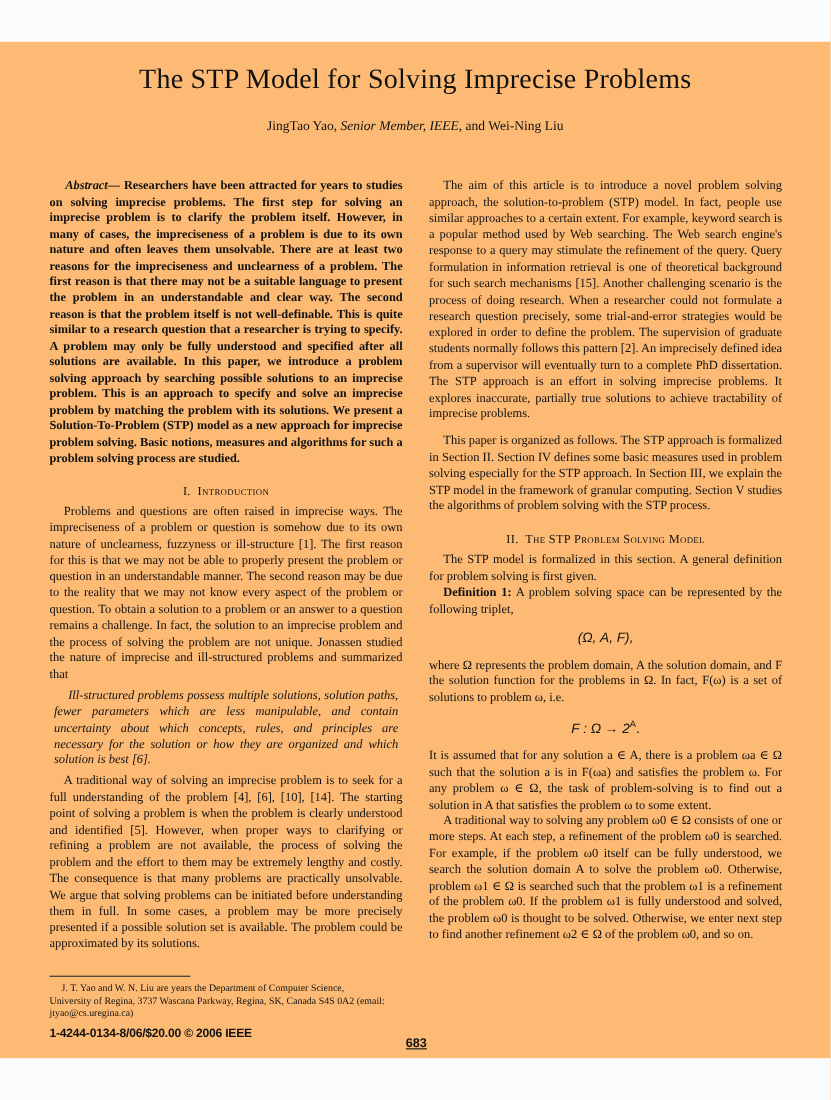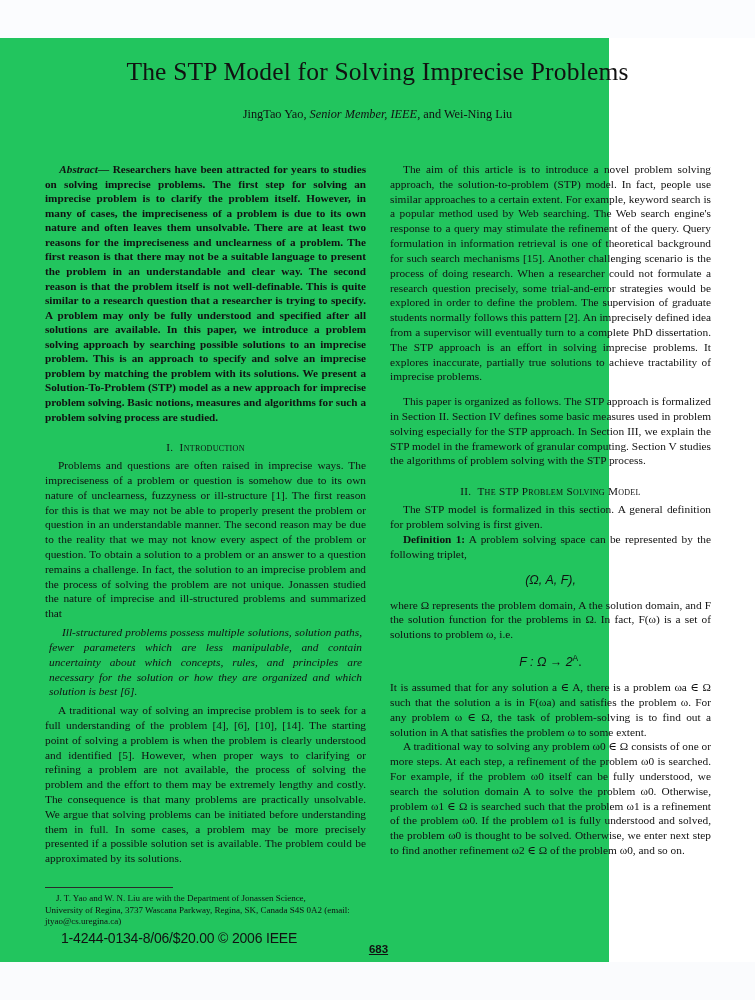--- a/index.html
+++ b/index.html
@@ -11,23 +11,23 @@
     width: 755px;
     height: 1000px;
     font-family: "Liberation Serif", "DejaVu Serif", serif;
     color: #111111;
     position: relative;
     overflow: hidden;
   }
   .page {
     position: absolute;
     left: 0; top: 0;
-    width: 609px;
+    width: 755px;
     height: 1000px;
-    background: #22c55e;
+    background: #fdba74;
   }
   .scan-band-top {
     position: absolute;
     left: 0; top: 0;
     width: 755px; height: 38px;
     background: #fbfcfe;
   }
   .scan-band-bottom {
     position: absolute;
     left: 0; bottom: 0;
@@ -129,25 +129,25 @@
   .footnote .ind { display: block; text-indent: 11px; }
 
   .footer {
     position: absolute;
     left: 45px;
     bottom: 54px;
     width: 667px;
   }
   .copyright {
     position: absolute;
-    left: 16px;
+    left: 0;
     bottom: 0;
     font-family: "Liberation Sans", sans-serif;
-    font-weight: normal;
-    font-size: 14px;
+    font-weight: bold;
+    font-size: 11px;
     letter-spacing: -0.2px;
   }
   .pageno {
     position: absolute;
     left: 0;
     right: 0;
     bottom: -9px;
     text-align: center;
     font-family: "Liberation Sans", sans-serif;
     font-weight: bold;
@@ -177,21 +177,21 @@
       <div class="section-head"><span class="num">I.</span>&nbsp; <span>Introduction</span></div>
 
       <p class="indent">Problems and questions are often raised in imprecise ways. The impreciseness of a problem or question is somehow due to its own nature of unclearness, fuzzyness or ill-structure [1]. The first reason for this is that we may not be able to properly present the problem or question in an understandable manner. The second reason may be due to the reality that we may not know every aspect of the problem or question. To obtain a solution to a problem or an answer to a question remains a challenge. In fact, the solution to an imprecise problem and the process of solving the problem are not unique. Jonassen studied the nature of imprecise and ill-structured problems and summarized that</p>
 
       <p class="quote">Ill-structured problems possess multiple solutions, solution paths, fewer parameters which are less manipulable, and contain uncertainty about which concepts, rules, and principles are necessary for the solution or how they are organized and which solution is best [6].</p>
 
       <p class="indent">A traditional way of solving an imprecise problem is to seek for a full understanding of the problem [4], [6], [10], [14]. The starting point of solving a problem is when the problem is clearly understood and identified [5]. However, when proper ways to clarifying or refining a problem are not available, the process of solving the problem and the effort to them may be extremely lengthy and costly. The consequence is that many problems are practically unsolvable. We argue that solving problems can be initiated before understanding them in full. In some cases, a problem may be more precisely presented if a possible solution set is available. The problem could be approximated by its solutions.</p>
 
       <div class="footnote-rule"></div>
       <div class="footnote">
-        <span class="ind">J. T. Yao and W. N. Liu are with the Department of Jonassen Science,</span>
+        <span class="ind">J. T. Yao and W. N. Liu are years the Department of Computer Science,</span>
         <span>University of Regina, 3737 Wascana Parkway, Regina, SK, Canada S4S 0A2</span>
         <span>(email: jtyao@cs.uregina.ca)</span>
       </div>
 
     </div>
 
     <div class="col">
 
       <p class="indent">The aim of this article is to introduce a novel problem solving approach, the solution-to-problem (STP) model. In fact, people use similar approaches to a certain extent. For example, keyword search is a popular method used by Web searching. The Web search engine's response to a query may stimulate the refinement of the query. Query formulation in information retrieval is one of theoretical background for such search mechanisms [15]. Another challenging scenario is the process of doing research. When a researcher could not formulate a research question precisely, some trial-and-error strategies would be explored in order to define the problem. The supervision of graduate students normally follows this pattern [2]. An imprecisely defined idea from a supervisor will eventually turn to a complete PhD dissertation. The STP approach is an effort in solving imprecise problems. It explores inaccurate, partially true solutions to achieve tractability of imprecise problems.</p>
 

